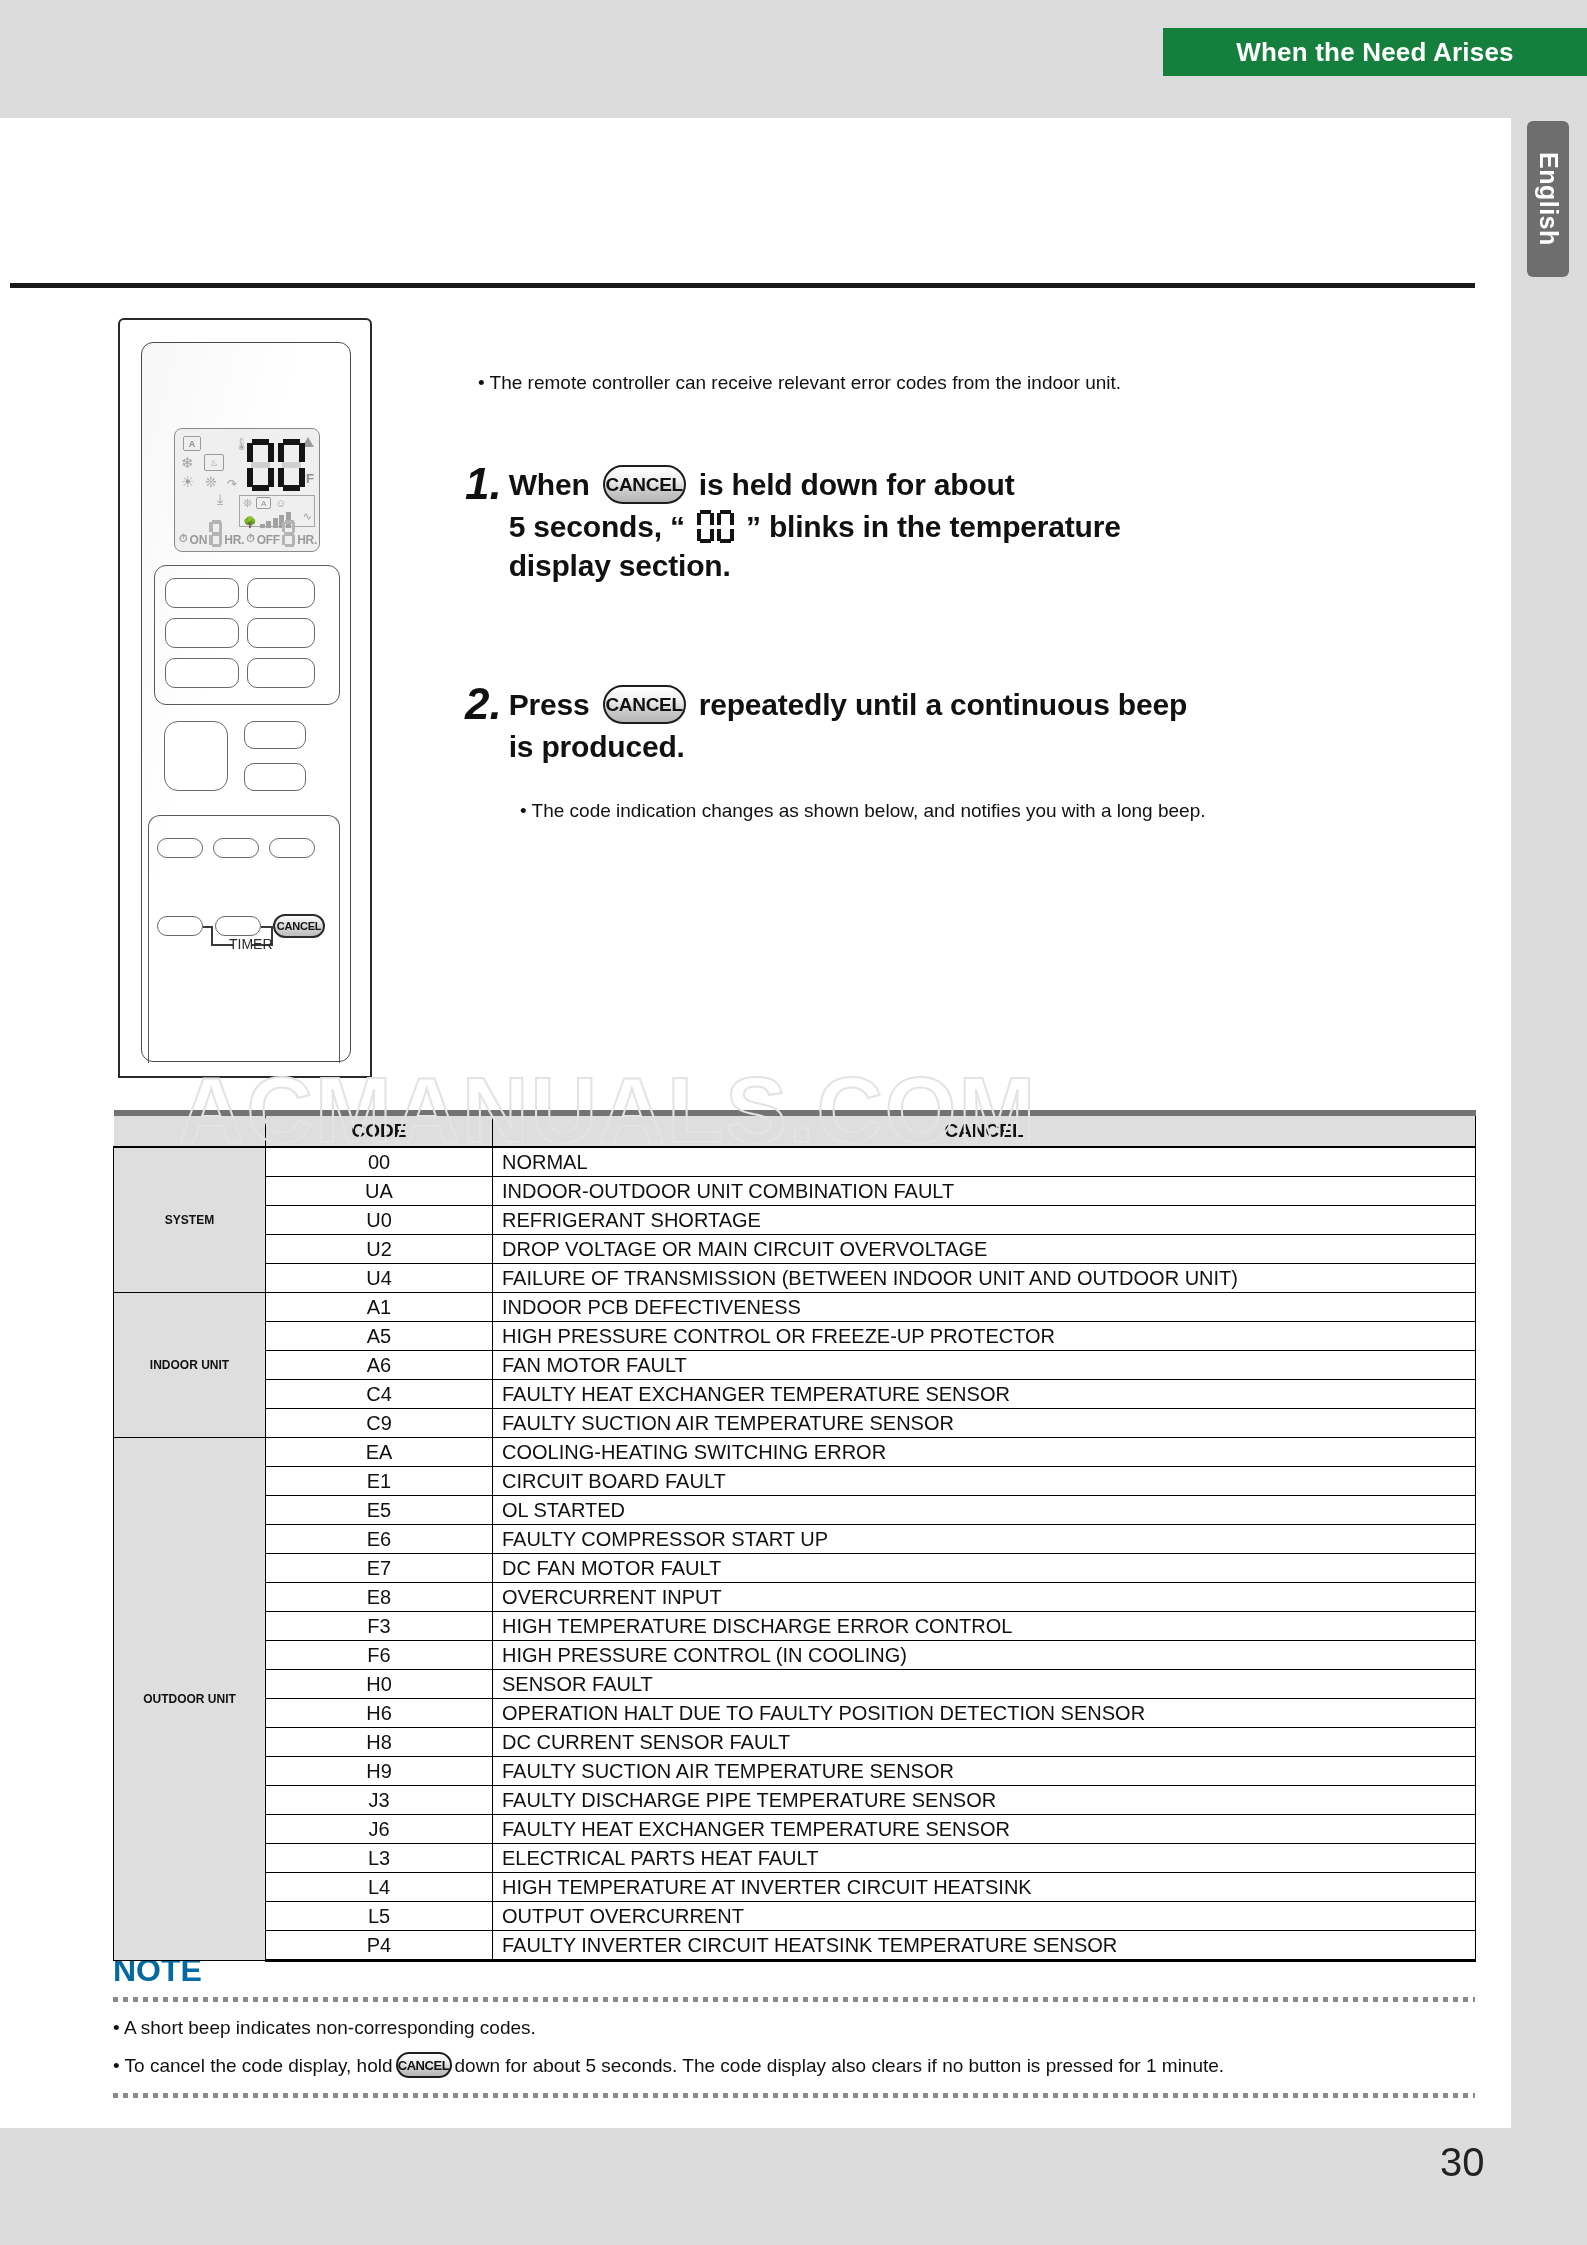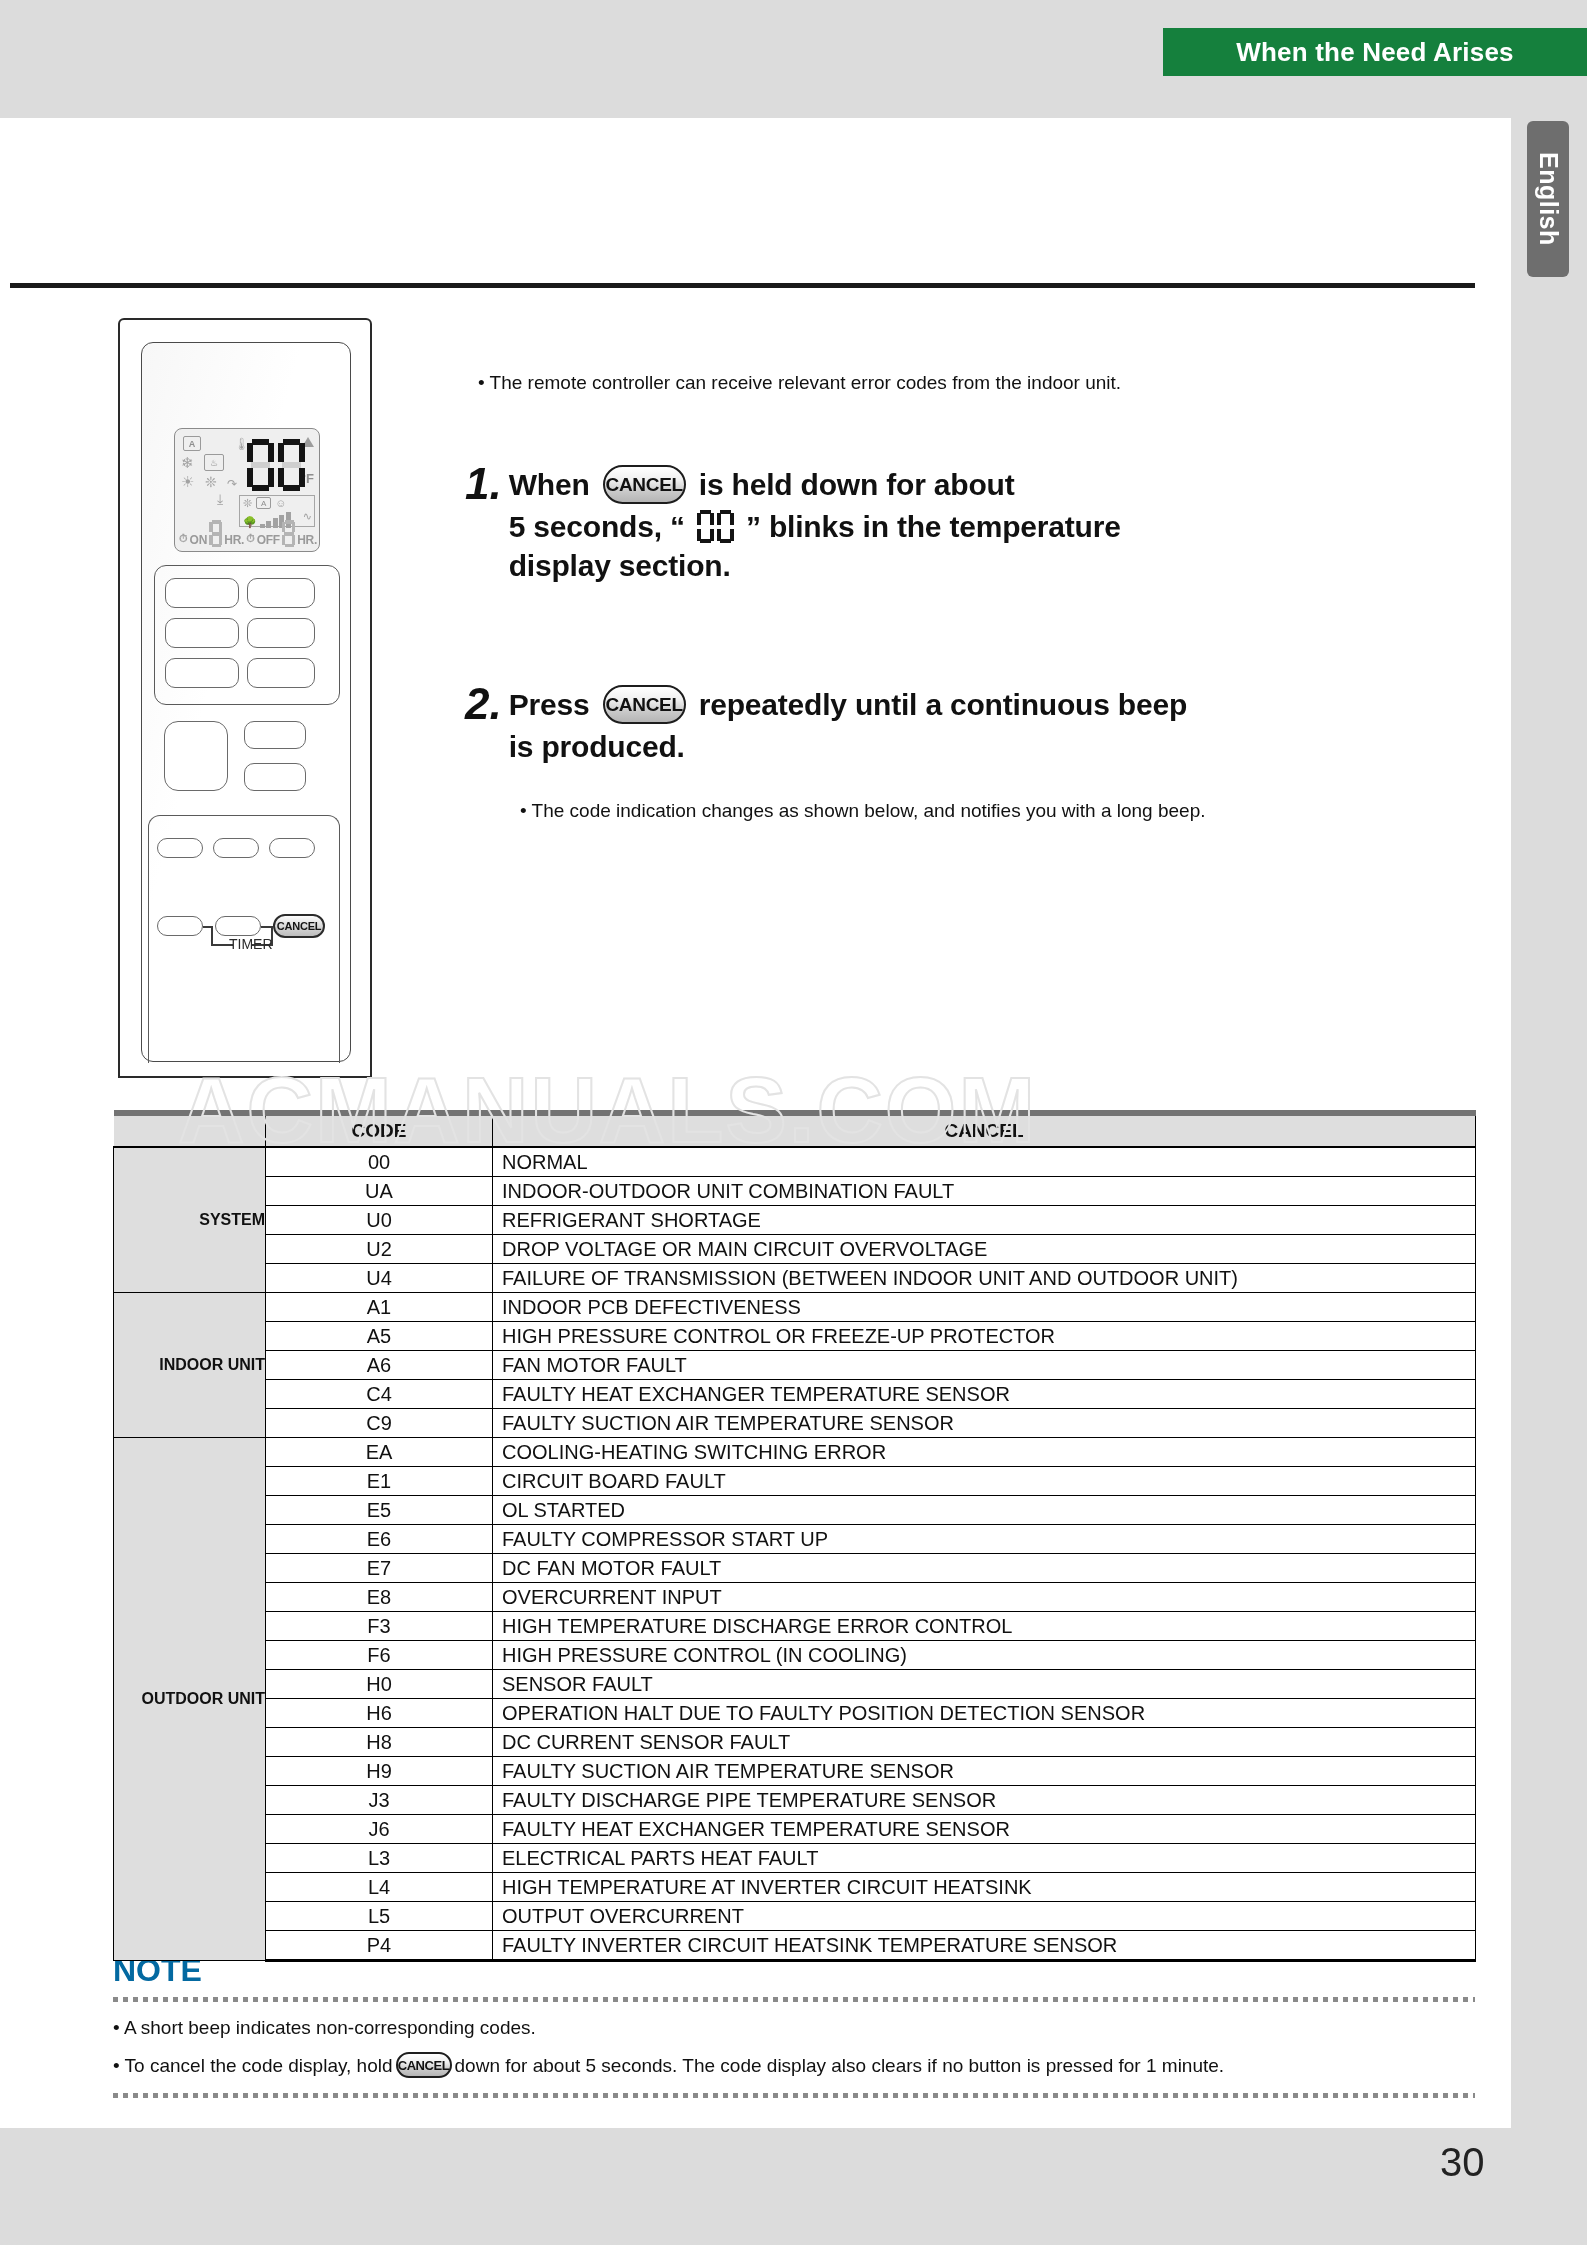--- a/index.html
+++ b/index.html
@@ -322,23 +322,23 @@
     background: #dedede;
     font-weight: bold;
     text-align: center;
     height: 30px;
     font-size: 19px;
     border-bottom: 2px solid #000;
   }
   #code-table thead th.blank { border-left: none; }
   #code-table td.cat {
     background: #dedede;
-    text-align: right;
+    text-align: center;
     font-weight: bold;
-    font-size: 16px;
+    font-size: 12px;
     vertical-align: middle;
     line-height: 1.5;
   }
   #code-table td.code {
     text-align: center;
     background: transparent;
   }
   #code-table td.mean {
     text-align: left;
     padding-left: 9px;

